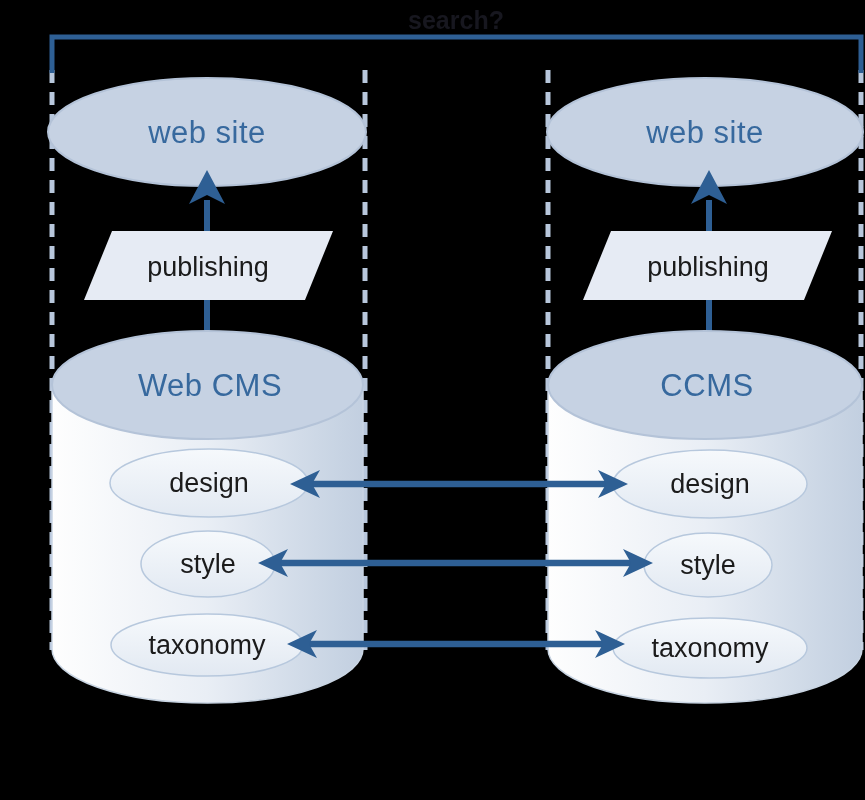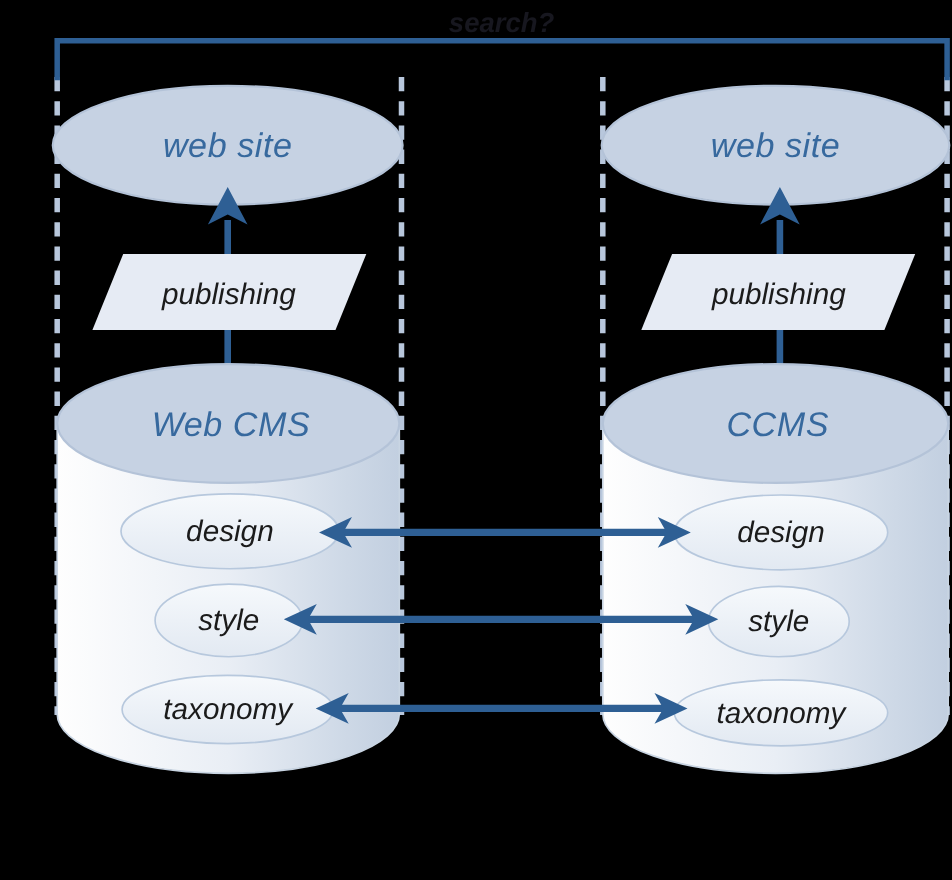--- a/index.html
+++ b/index.html
@@ -9,21 +9,20 @@
     width: 865px;
     height: 800px;
     overflow: hidden;
     font-family: "Liberation Sans", sans-serif;
   }
   .stage {
     position: relative;
     width: 865px;
     height: 800px;
     background: #000000;
-    font-style: italic;
   }
   svg { display: block; }
   text {
     font-family: "Liberation Sans", "DejaVu Sans", sans-serif;
   }
   .title-text {
     font-size: 25px;
     font-weight: 600;
     fill: #17171f;
   }

